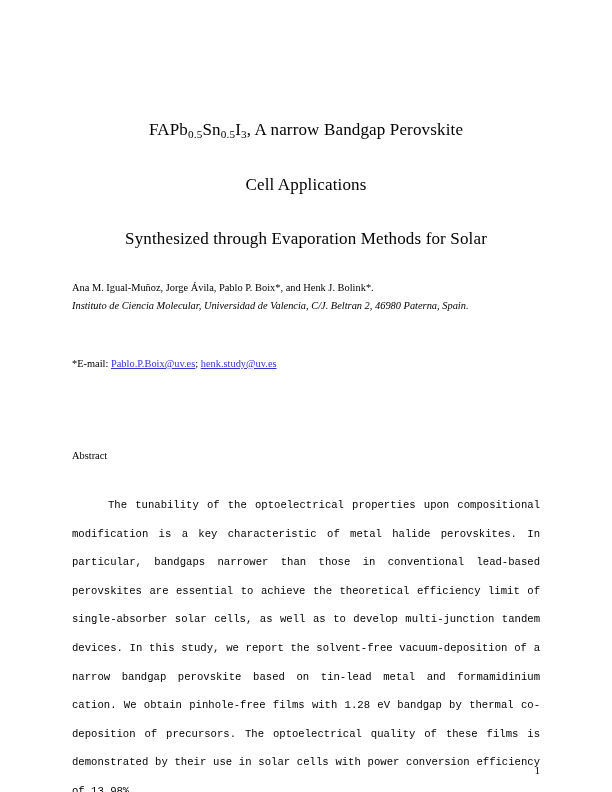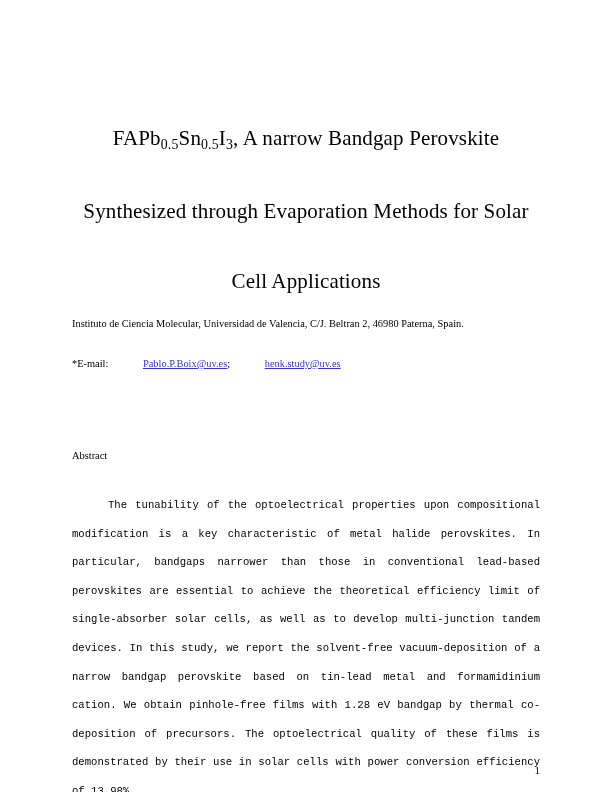--- a/index.html
+++ b/index.html
@@ -25,48 +25,47 @@
 
   
   .title-block {
     position: absolute;
     left: 72px;
     top: 103px;
     width: 468px;
     text-align: center;
   }
   .title-line {
-    font-size: 21px;
-    line-height: 70px;
+    font-size: 17px;
+    line-height: 54px;
     letter-spacing: 0.15px;
   }
   .title-line sub {
     font-size: 0.66em;
     vertical-align: baseline;
     position: relative;
     bottom: -0.28em;
   }
 
   
   .meta {
     position: absolute;
     left: 72px;
     width: 468px;
     font-size: 10.4px;
     line-height: 14px;
     text-align: left;
   }
   .authors { top: 281px; }
-  .affiliation { top: 317px; }
+  .affiliation { top: 299px; font-style: italic; }
   .email-line { top: 357px; }
   .keywords { top: 392px; }
 
   .maillink {
     color: #3434cc;
-    margin-left: 32px;
   }
   .bold { font-weight: bold; }
 
   
   .abstract-heading {
     position: absolute;
     left: 72px;
     top: 449px;
     font-size: 10.4px;
     font-weight: normal;
@@ -101,24 +100,25 @@
 </style>
 </head>
 <body>
 
 <div class="page">
 
   <div class="title-block">
     <div class="title-line">
       <span>FAPb</span><sub>0.5</sub><span>Sn</span><sub>0.5</sub><span>I</span><sub>3</sub><span>, A narrow Bandgap Perovskite</span>
     </div>
+    <div class="title-line">Cell Applications</div>
     <div class="title-line">Synthesized through Evaporation Methods for Solar</div>
-    <div class="title-line">Cell Applications</div>
   </div>
 
+  <div class="meta authors">Ana M. Igual-Muñoz, Jorge Ávila, Pablo P. Boix*, and Henk J. Bolink*.</div>
 
   <div class="meta affiliation">Instituto de Ciencia Molecular, Universidad de Valencia, C/J. Beltran 2, 46980 Paterna, Spain.</div>
 
   <div class="meta email-line">
     <span>*E-mail: </span><a class="maillink" href="#">Pablo.P.Boix@uv.es</a><span>; </span><a class="maillink" href="#">henk.study@uv.es</a>
   </div>
 
 
   <div class="abstract-heading">Abstract</div>
 

